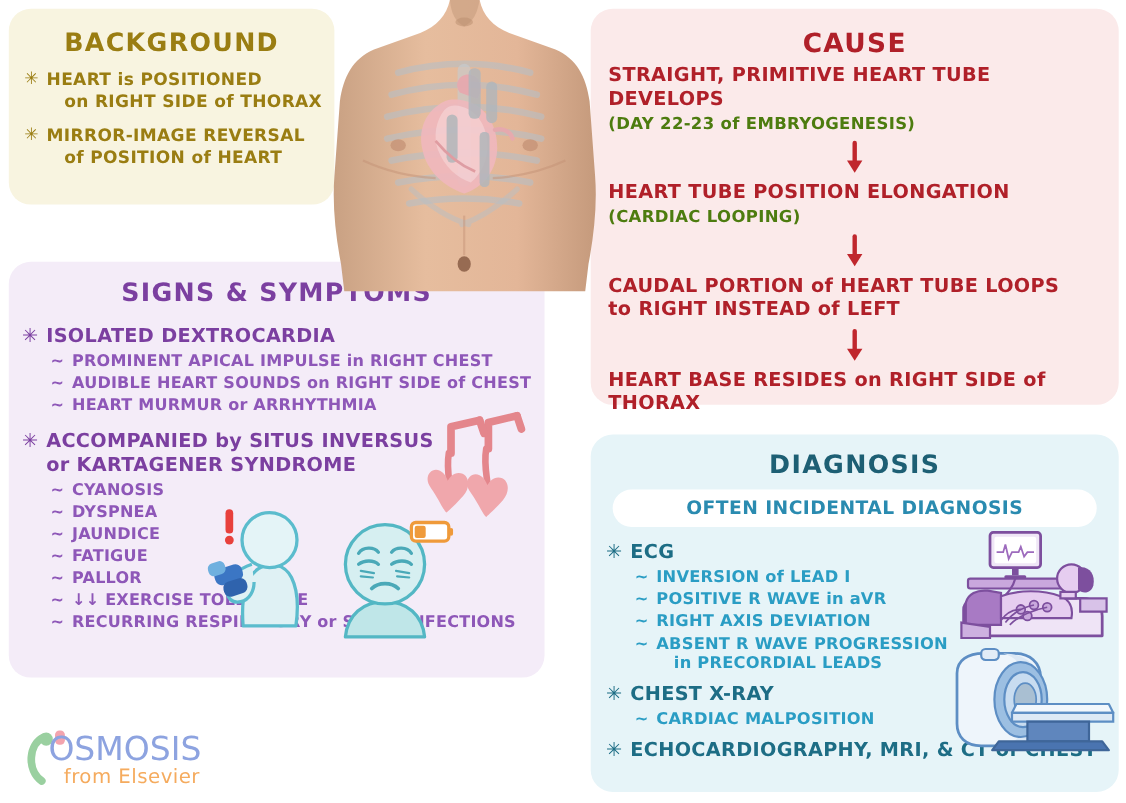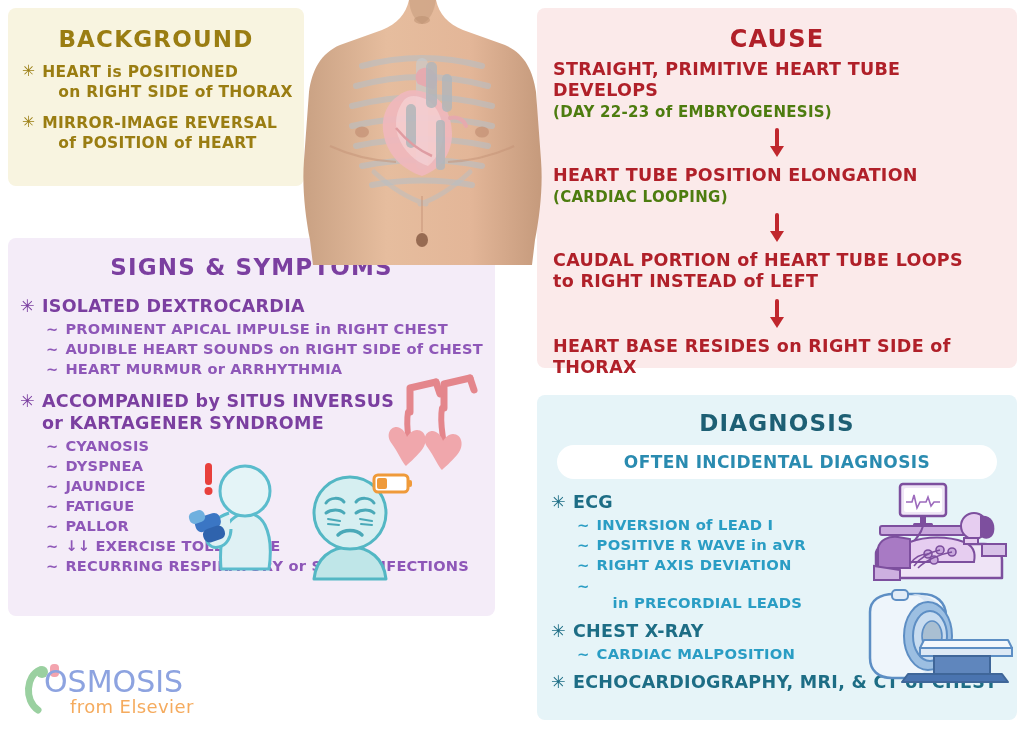--- a/index.html
+++ b/index.html
@@ -5,21 +5,21 @@
   html,body{margin:0;padding:0;}
   body{
     width:1024px;height:730px;
     background:#ffffff;
     font-family:"DejaVu Sans","Liberation Sans",sans-serif;
     position:relative;overflow:hidden;
   }
   .stage{position:absolute;inset:0;width:1024px;height:730px;}
 
   
-  .panel{position:absolute;border-radius:8px;box-sizing:border-box;}
+  .panel{position:absolute;border-radius:20px;box-sizing:border-box;}
 
   #panel-background{
     left:8px;top:8px;width:296px;height:178px;
     background:#f8f4e0;
   }
   #panel-cause{
     left:537px;top:8px;width:480px;height:360px;
     background:#fbeaea;
   }
   #panel-signs{
@@ -85,21 +85,21 @@
   #torso-art{left:300px;top:0px;width:245px;height:265px;z-index:5;}
   #heartnote-art{left:378px;top:372px;width:120px;height:105px;z-index:4;}
   #inhaler-art{left:183px;top:443px;width:105px;height:135px;z-index:4;}
   #fatigue-art{left:292px;top:455px;width:120px;height:135px;z-index:4;}
   #ecg-art{left:866px;top:482px;width:150px;height:115px;z-index:4;}
   #mri-art{left:862px;top:588px;width:155px;height:100px;z-index:4;}
 
   
   #logo{position:absolute;left:14px;top:662px;width:200px;height:62px;}
   #logo-word{position:absolute;left:30px;top:2px;font-size:30px;font-weight:normal;color:#8da3e0;letter-spacing:0px;}
-  #logo-sub{position:absolute;left:56px;top:34px;font-size:18px;color:#f5ab5e;letter-spacing:.4px;}
+  #logo-sub{position:absolute;left:44px;top:34px;font-size:18px;color:#f5ab5e;letter-spacing:.4px;}
 </style>
 </head>
 <body>
 
 <div class="stage">
 
   <div class="panel" id="panel-background">
     <div class="ttl">BACKGROUND</div>
     <div class="blk" id="bg-list">
 
@@ -220,21 +220,21 @@
         <span class="bullet">~</span>
         <span class="tx">POSITIVE R WAVE in aVR</span>
       </div>
       <div class="d-sub">
         <span class="bullet">~</span>
         <span class="tx">RIGHT AXIS DEVIATION</span>
       </div>
       <div class="d-sub">
         <span class="bullet">~</span>
         <span class="tx">
-          <br>
+          <span>ABSENT R WAVE PROGRESSION</span><br>
           <span class="ind">in PRECORDIAL LEADS</span>
         </span>
       </div>
 
       <div class="d-head">
         <span class="bullet">✳</span>
         <span class="tx">CHEST X-RAY</span>
       </div>
       <div class="d-sub">
         <span class="bullet">~</span>

